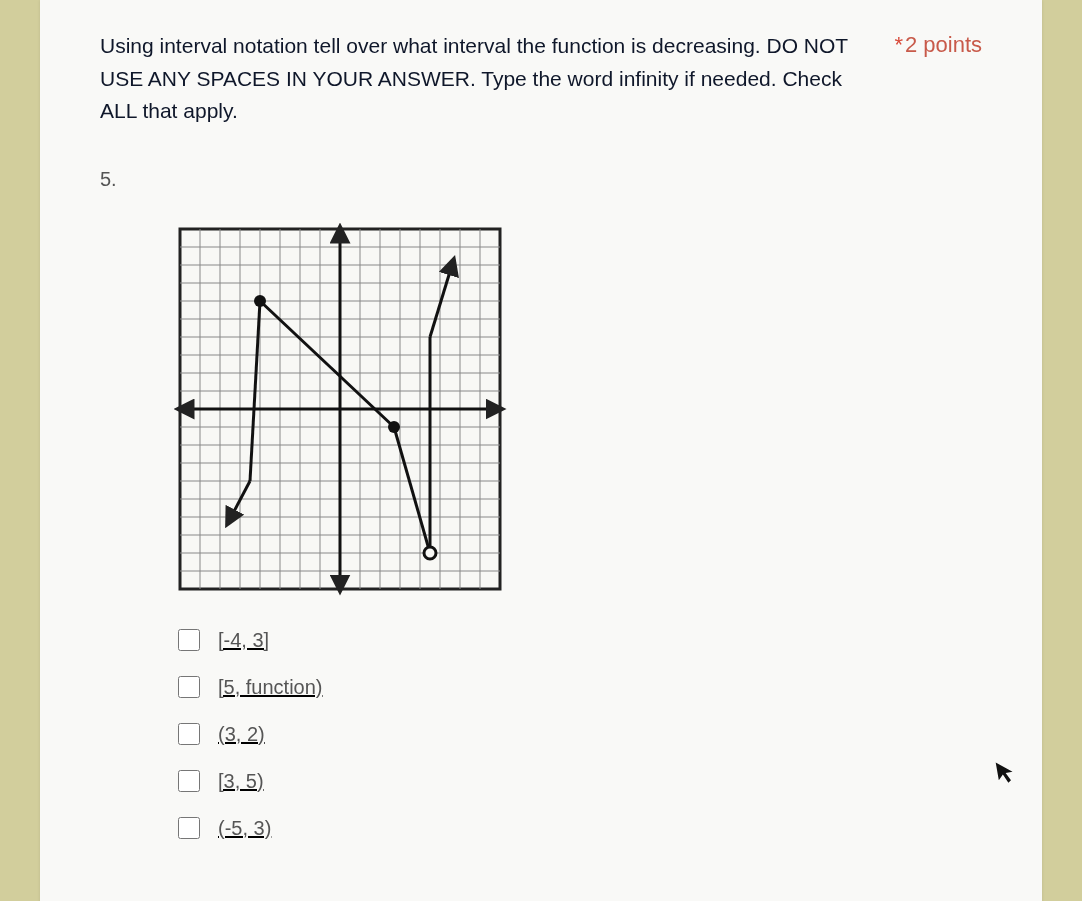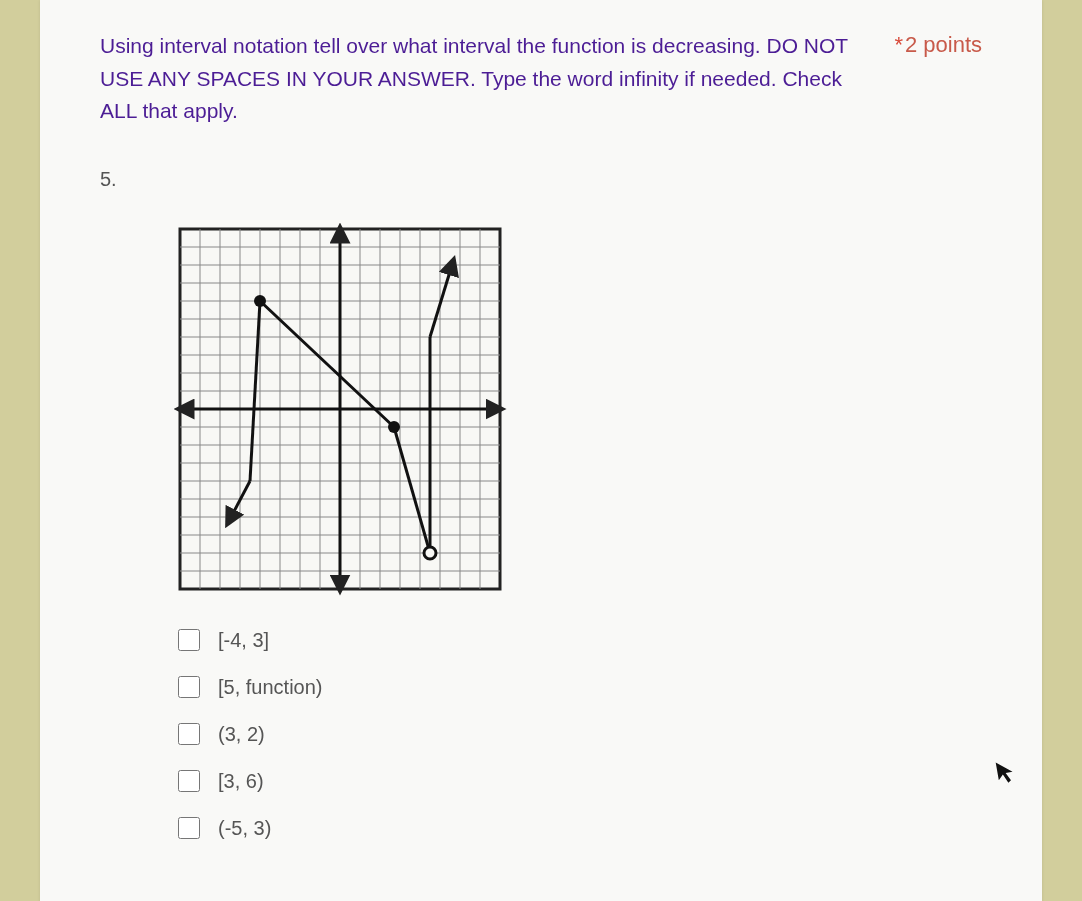--- a/index.html
+++ b/index.html
@@ -19,21 +19,21 @@
     padding: 30px 60px 20px 60px;
     box-shadow: 0 0 3px rgba(0,0,0,0.1);
     position: relative;
   }
   .question-header {
     display: flex;
     align-items: flex-start;
     gap: 20px;
   }
   .question-text {
-    color: #4c1d95;
+    color: #0f172a;
     font-size: 21px;
     line-height: 1.55;
     flex: 1;
   }
   .points {
     color: #c85a4a;
     font-size: 22px;
     white-space: nowrap;
     margin-top: 2px;
   }
@@ -44,20 +44,21 @@
     margin: 40px 0 10px 0;
   }
   .graph-wrap {
     margin: 28px 0 30px 70px;
   }
   svg.graph {
     display: block;
   }
   .options {
     margin: 30px 0 17px 78px;
+    text-decoration: underline;
   }
   .opt {
     display: flex;
     align-items: center;
     margin: 0 0 24px 0;
   }
   .opt input[type=checkbox] {
     width: 22px;
     height: 22px;
     margin: 0 18px 0 0;
@@ -170,21 +171,21 @@
     <div class="opt">
       <input type="checkbox" style="">
       <span class="opt-label">[5, function)</span>
     </div>
     <div class="opt">
       <input type="checkbox" style="">
       <span class="opt-label">(3, 2)</span>
     </div>
     <div class="opt">
       <input type="checkbox" style="">
-      <span class="opt-label">[3, 6)</span>
+      <span class="opt-label">[3, 5)</span>
     </div>
     <div class="opt">
       <input type="checkbox" style="">
       <span class="opt-label">(-5, 3)</span>
     </div>
   </div>
 
   <div class="cursor">
     <svg width="20" height="26" viewBox="0 0 20 26">
       <path d="M2 2 L2 20 L7 15 L11 24 L14 22 L10 14 L17 14 Z" fill="#111"></path>

